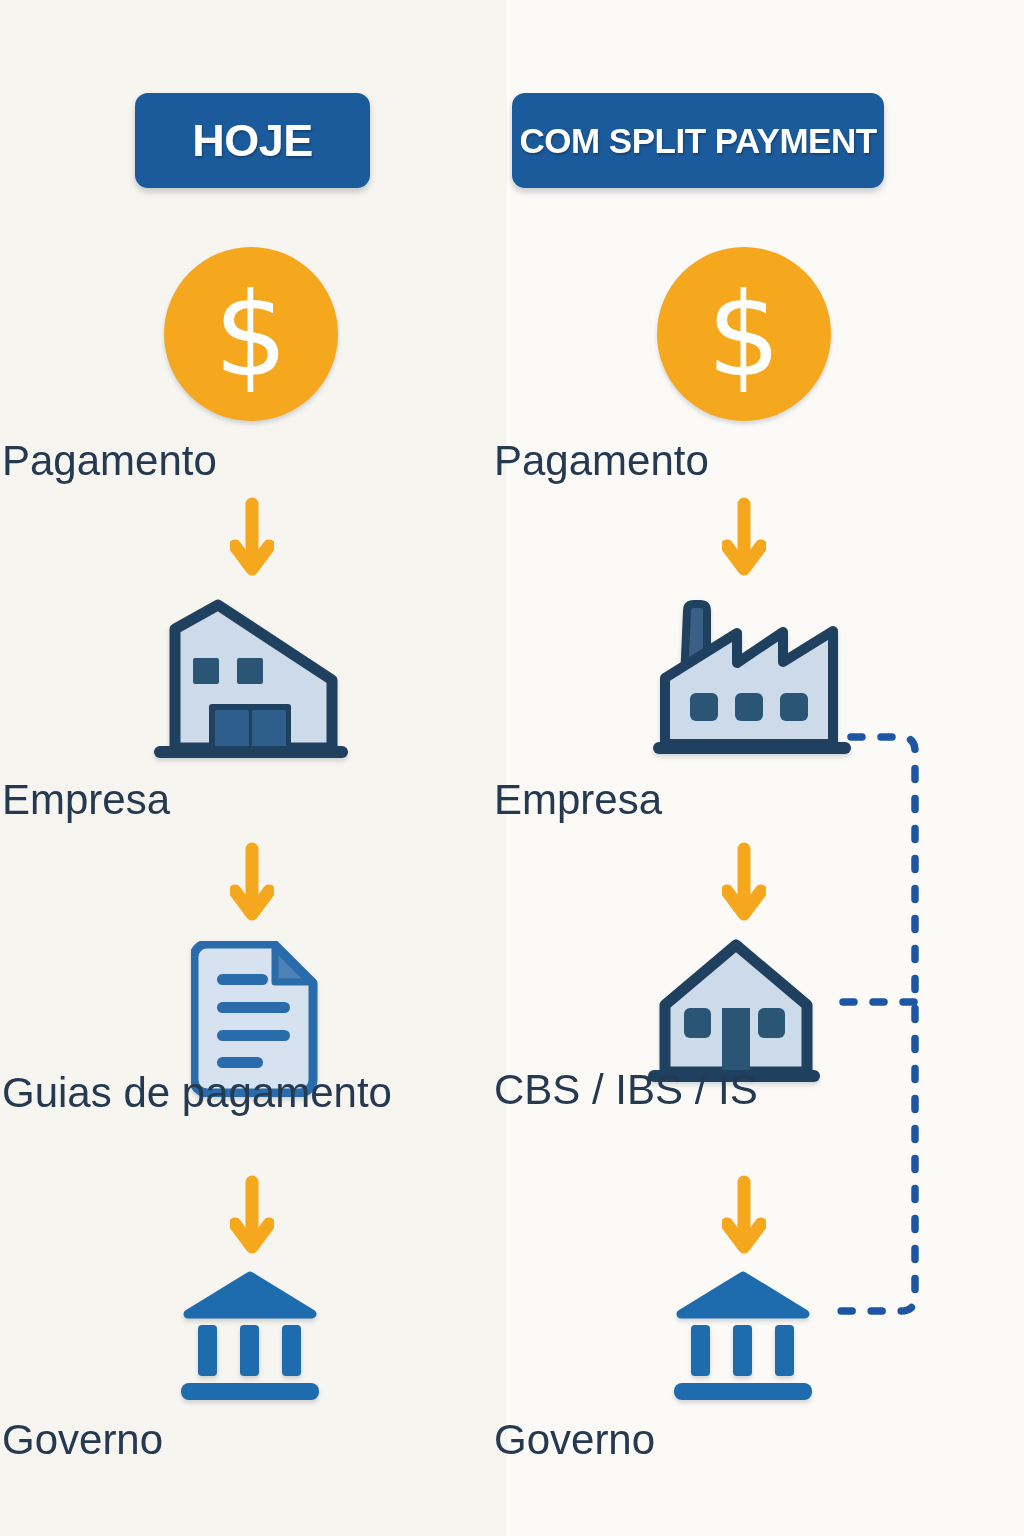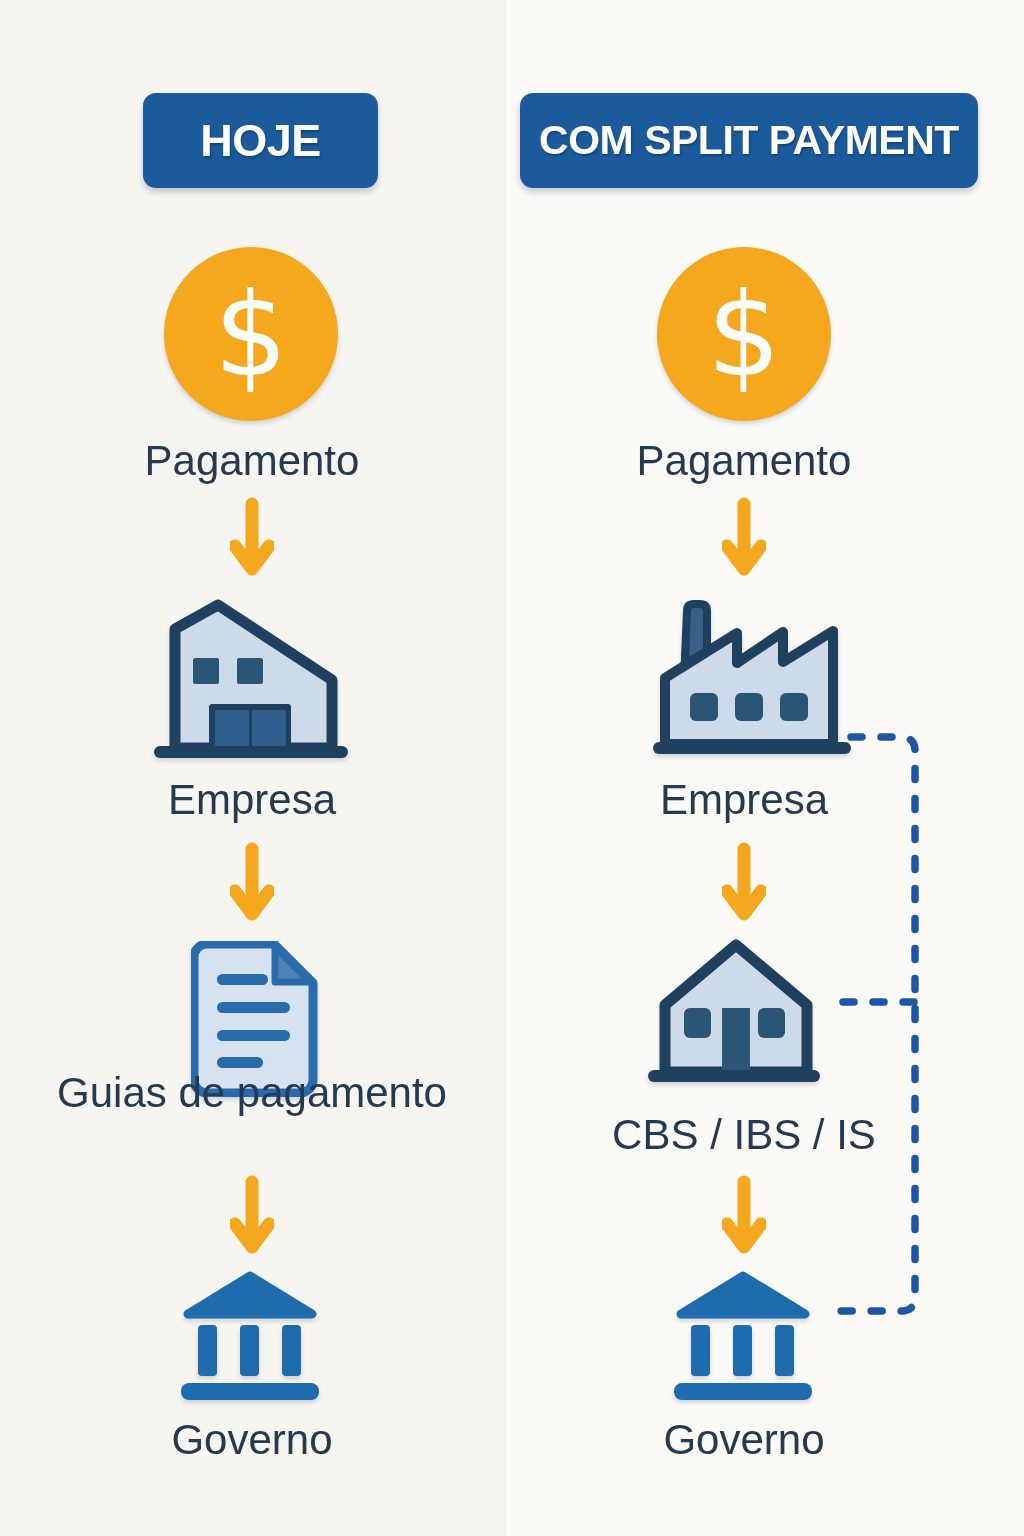--- a/index.html
+++ b/index.html
@@ -23,27 +23,25 @@
     background:rgba(255,255,255,.85);
   }
   .badge{
     position:absolute;top:93px;height:95px;
     background:var(--badge-blue,#1b5a9b);
     border-radius:13px;
     display:flex;align-items:center;justify-content:center;
     color:#ffffff;font-weight:bold;letter-spacing:-.5px;
     box-shadow:0 4px 6px rgba(20,40,70,.22);
     text-shadow:1px 2px 2px rgba(0,0,0,.25);
-    margin-left:8px;
   }
   #badge-left{left:135px;width:235px;font-size:45px;}
-  #badge-right{left:512px;width:458px;font-size:41px;}
+  #badge-right{left:512px;width:372px;font-size:35px;}
   .step-label{
     position:absolute;width:500px;
-    text-align:center;
     color:var(--text-navy,#253a50);
     font-size:42px;font-weight:500;line-height:48px;
     white-space:nowrap;
   }
   .col-left{left:2px;}
   .col-right{left:494px;}
   .abs{position:absolute;}
   .icon{filter:drop-shadow(0 3px 2px rgba(30,50,80,.18));}
   
   .fill-orange{fill:var(--accent-orange,#f5a71d);}
@@ -155,21 +153,21 @@
     <path class="stroke-orange" stroke-width="13" d="M5 49 L22 72 L39 49"></path>
   </svg>
 
   <svg class="abs icon" style="left:645px;top:937px" width="190" height="146" viewBox="0 0 190 146">
     <path class="body-shape" stroke-width="11" d="M20 135 V68 L91 8 L162 68 V135 Z"></path>
     <rect class="window" x="39" y="71" width="27" height="30" rx="6"></rect>
     <rect class="window" x="113" y="71" width="27" height="30" rx="6"></rect>
     <rect class="window" x="77" y="71" width="28" height="64"></rect>
     <rect class="navy" x="3" y="133" width="172" height="12" rx="6"></rect>
   </svg>
-  <div class="step-label col-right" style="top:1111px">CBS / IBS / IS</div>
+  <div class="step-label col-right" style="top:1066px">CBS / IBS / IS</div>
 
   <svg class="abs" style="left:722px;top:1175px" width="44" height="94" viewBox="0 0 44 94">
     <path class="stroke-orange" stroke-width="13" d="M22 7 V64"></path>
     <path class="stroke-orange" stroke-width="13" d="M5 49 L22 72 L39 49"></path>
   </svg>
 
   <svg class="abs icon" style="left:673px;top:1271px" width="140" height="130" viewBox="0 0 140 130">
     <path class="bank" stroke-width="9" d="M70 5 L132 43 H8 Z"></path>
     <rect class="bank-flat" x="18" y="54" width="19" height="51" rx="4"></rect>
     <rect class="bank-flat" x="60" y="54" width="19" height="51" rx="4"></rect>

